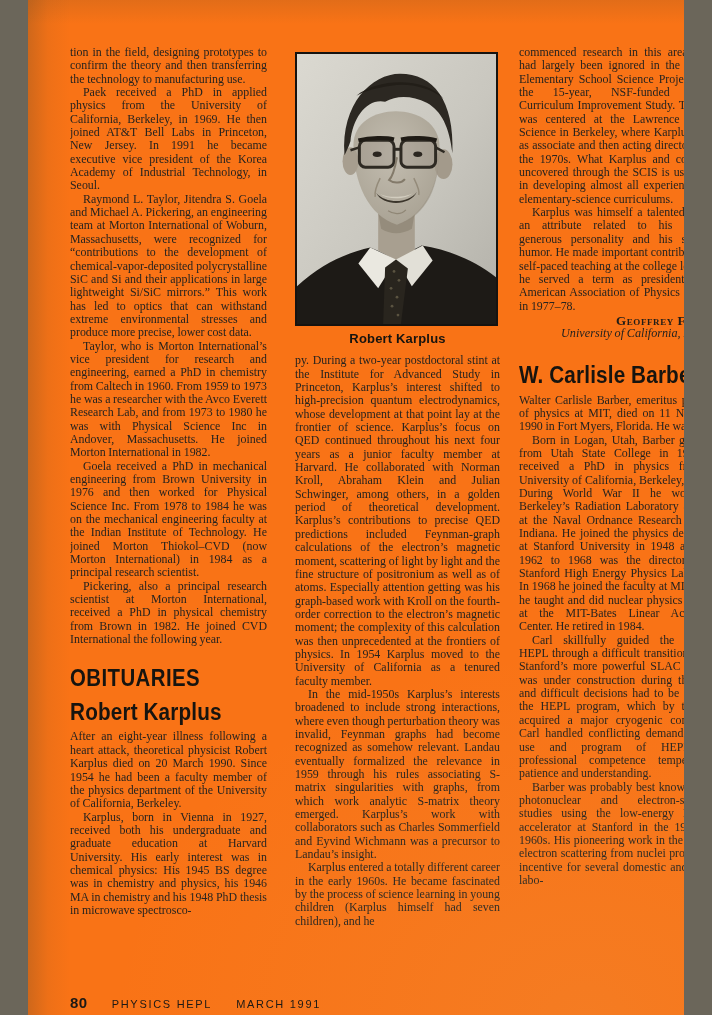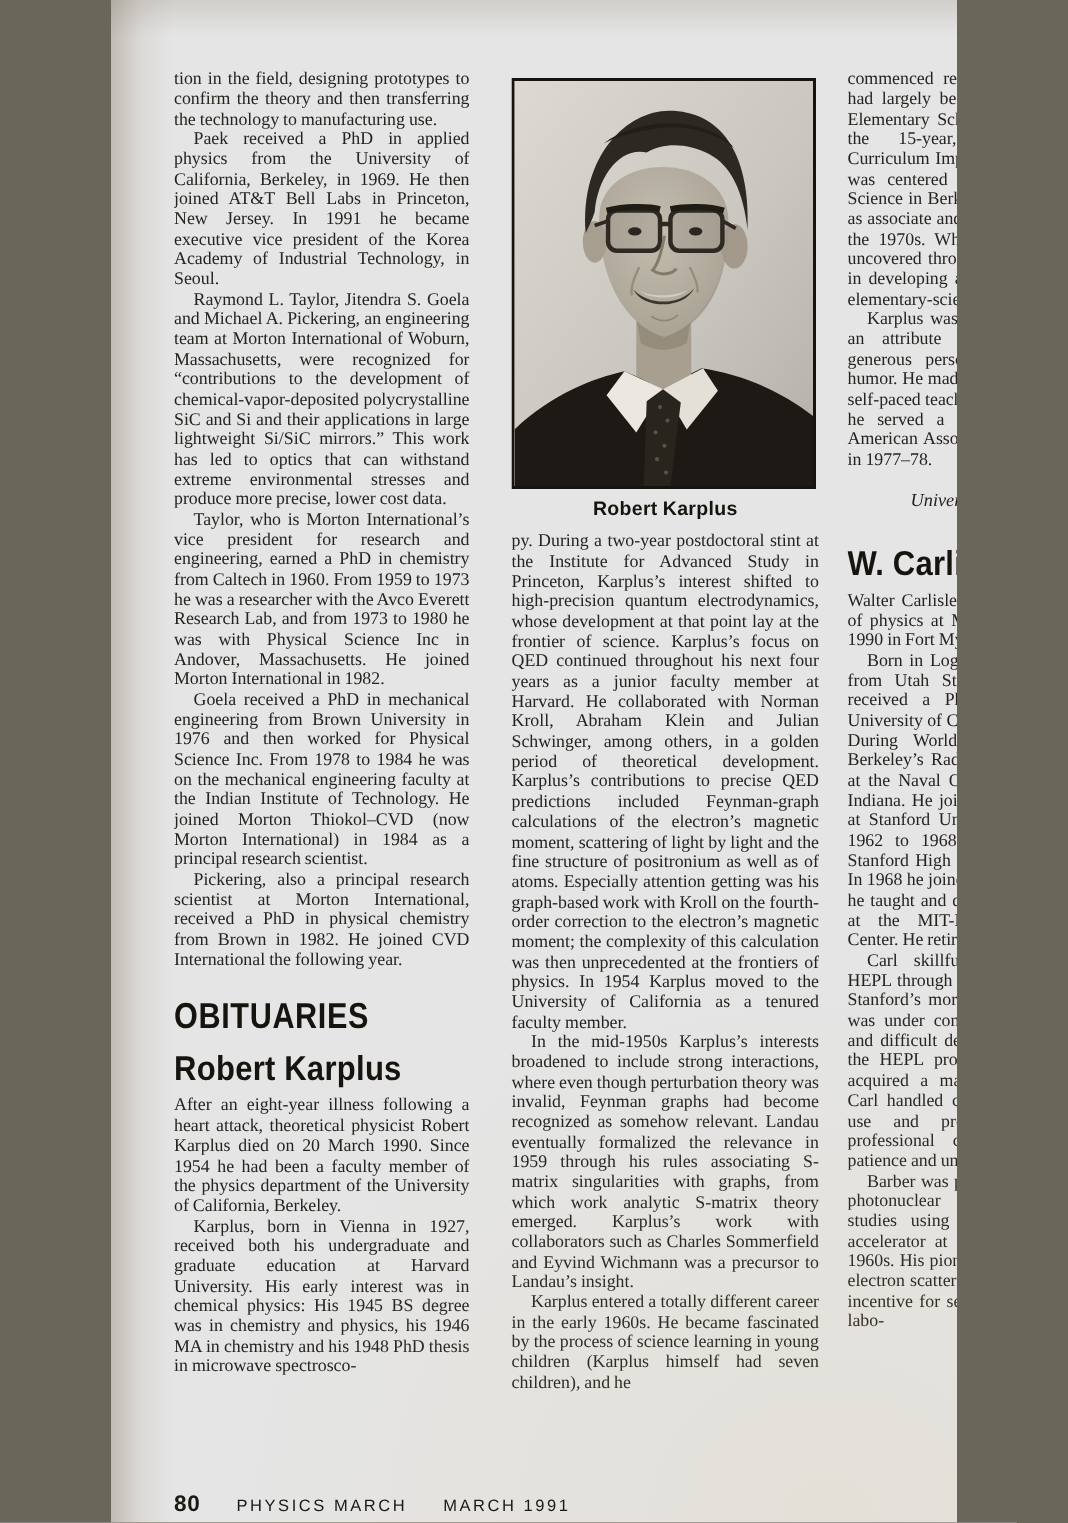--- a/index.html
+++ b/index.html
@@ -1,18 +1,18 @@
 <!DOCTYPE html>
 <html lang="en"><head>
 <meta charset="utf-8">
 <style>
   html,body{margin:0;padding:0;background:#6b665a;}
   .page{
-    position:relative;width:564px;height:1015px;margin:0 auto;
-    background:#e5e5e5;overflow:hidden;
+    position:relative;width:656px;height:1015px;margin:0 auto;
+    background:#f97316;overflow:hidden;
     font-family:"Liberation Serif",serif;color:#26231f;
   }
   .page::before{
     content:'';position:absolute;inset:0;pointer-events:none;z-index:9;
     background:
       linear-gradient(90deg, rgba(85,70,40,.26), rgba(85,70,40,.07) 20px, rgba(85,70,40,0) 42px),
       linear-gradient(180deg, rgba(85,70,40,.14), rgba(85,70,40,0) 24px),
       radial-gradient(120% 60% at 85% 100%, rgba(214,186,120,.12), rgba(214,186,120,0) 60%);
   }
   .col{
@@ -160,17 +160,17 @@
     <div class="paras">
         <p class="flush">Walter Carlisle Barber, emeritus professor of physics at MIT, died on 11 November 1990 in Fort Myers, Florida.  He was 71.</p>
         <p>Born in Logan, Utah, Barber graduated from Utah State College in 1940 and received a PhD in physics from the University of California, Berkeley, in 1948.  During World War II he worked at Berkeley’s Radiation Laboratory and then at the Naval Ordnance Research Plant in Indiana.  He joined the physics department at Stanford University in 1948 and from 1962 to 1968 was the director of the Stanford High Energy Physics Laboratory.  In 1968 he joined the faculty at MIT, where he taught and did nuclear physics research at the MIT-Bates Linear Accelerator Center.  He retired in 1984.</p>
         <p>Carl skillfully guided the Stanford HEPL through a difficult transition period:  Stanford’s more powerful SLAC machine was under construction during that time, and difficult decisions had to be made on the HEPL program, which by then had acquired a major cryogenic component.  Carl handled conflicting demands on the use and program of HEPL with professional competence tempered by patience and understanding.</p>
         <p>Barber was probably best known for his photonuclear and electron-scattering studies using the low-energy Mark II accelerator at Stanford in the 1950s and 1960s.  His pioneering work in the inelastic electron scattering from nuclei provided an incentive for several domestic and foreign labo-</p>
       </div>
   </div>
 
   <div class="footer">
     <span class="pageno">80</span>
-    <span class="mag">PHYSICS MARCH</span>
+    <span class="mag">PHYSICS HEPL</span>
     <span class="issue">MARCH 1991</span>
   </div>
 
 </div>
 
 </body></html>

